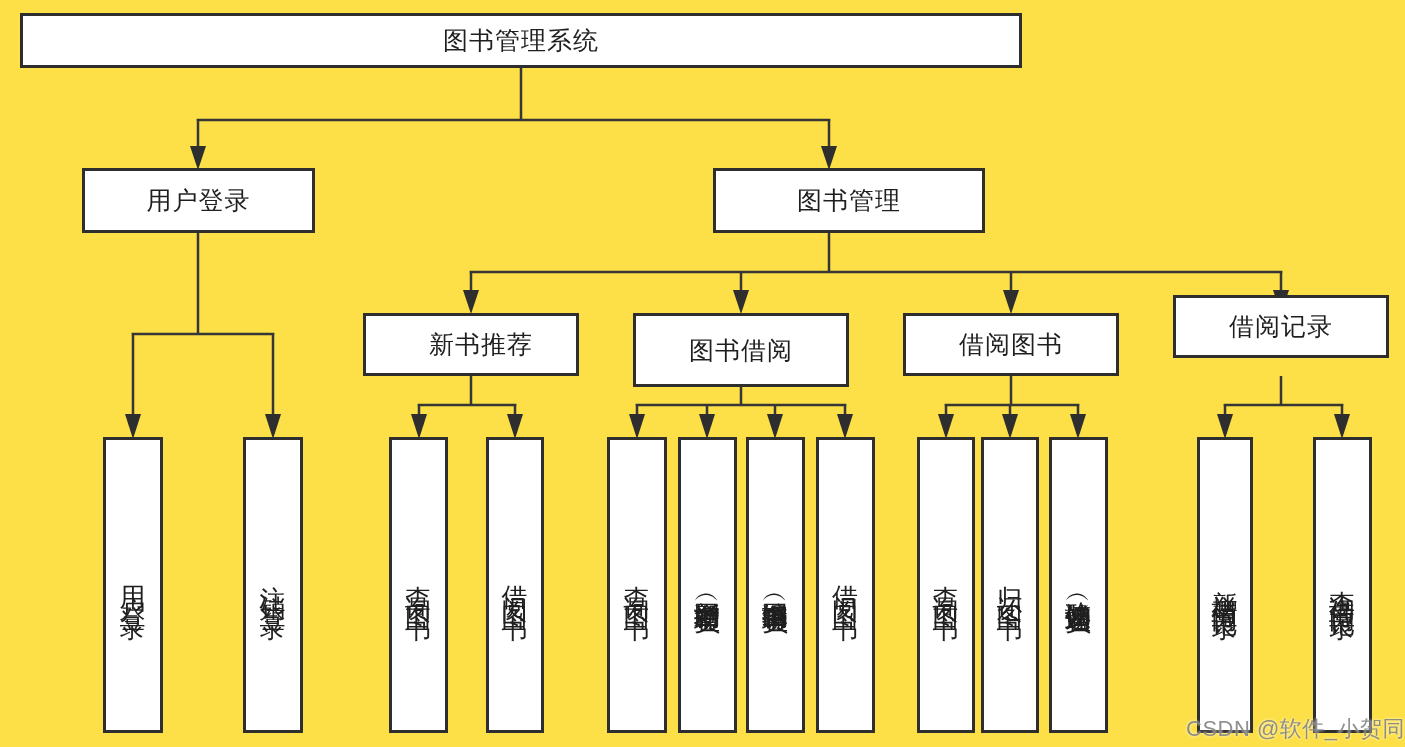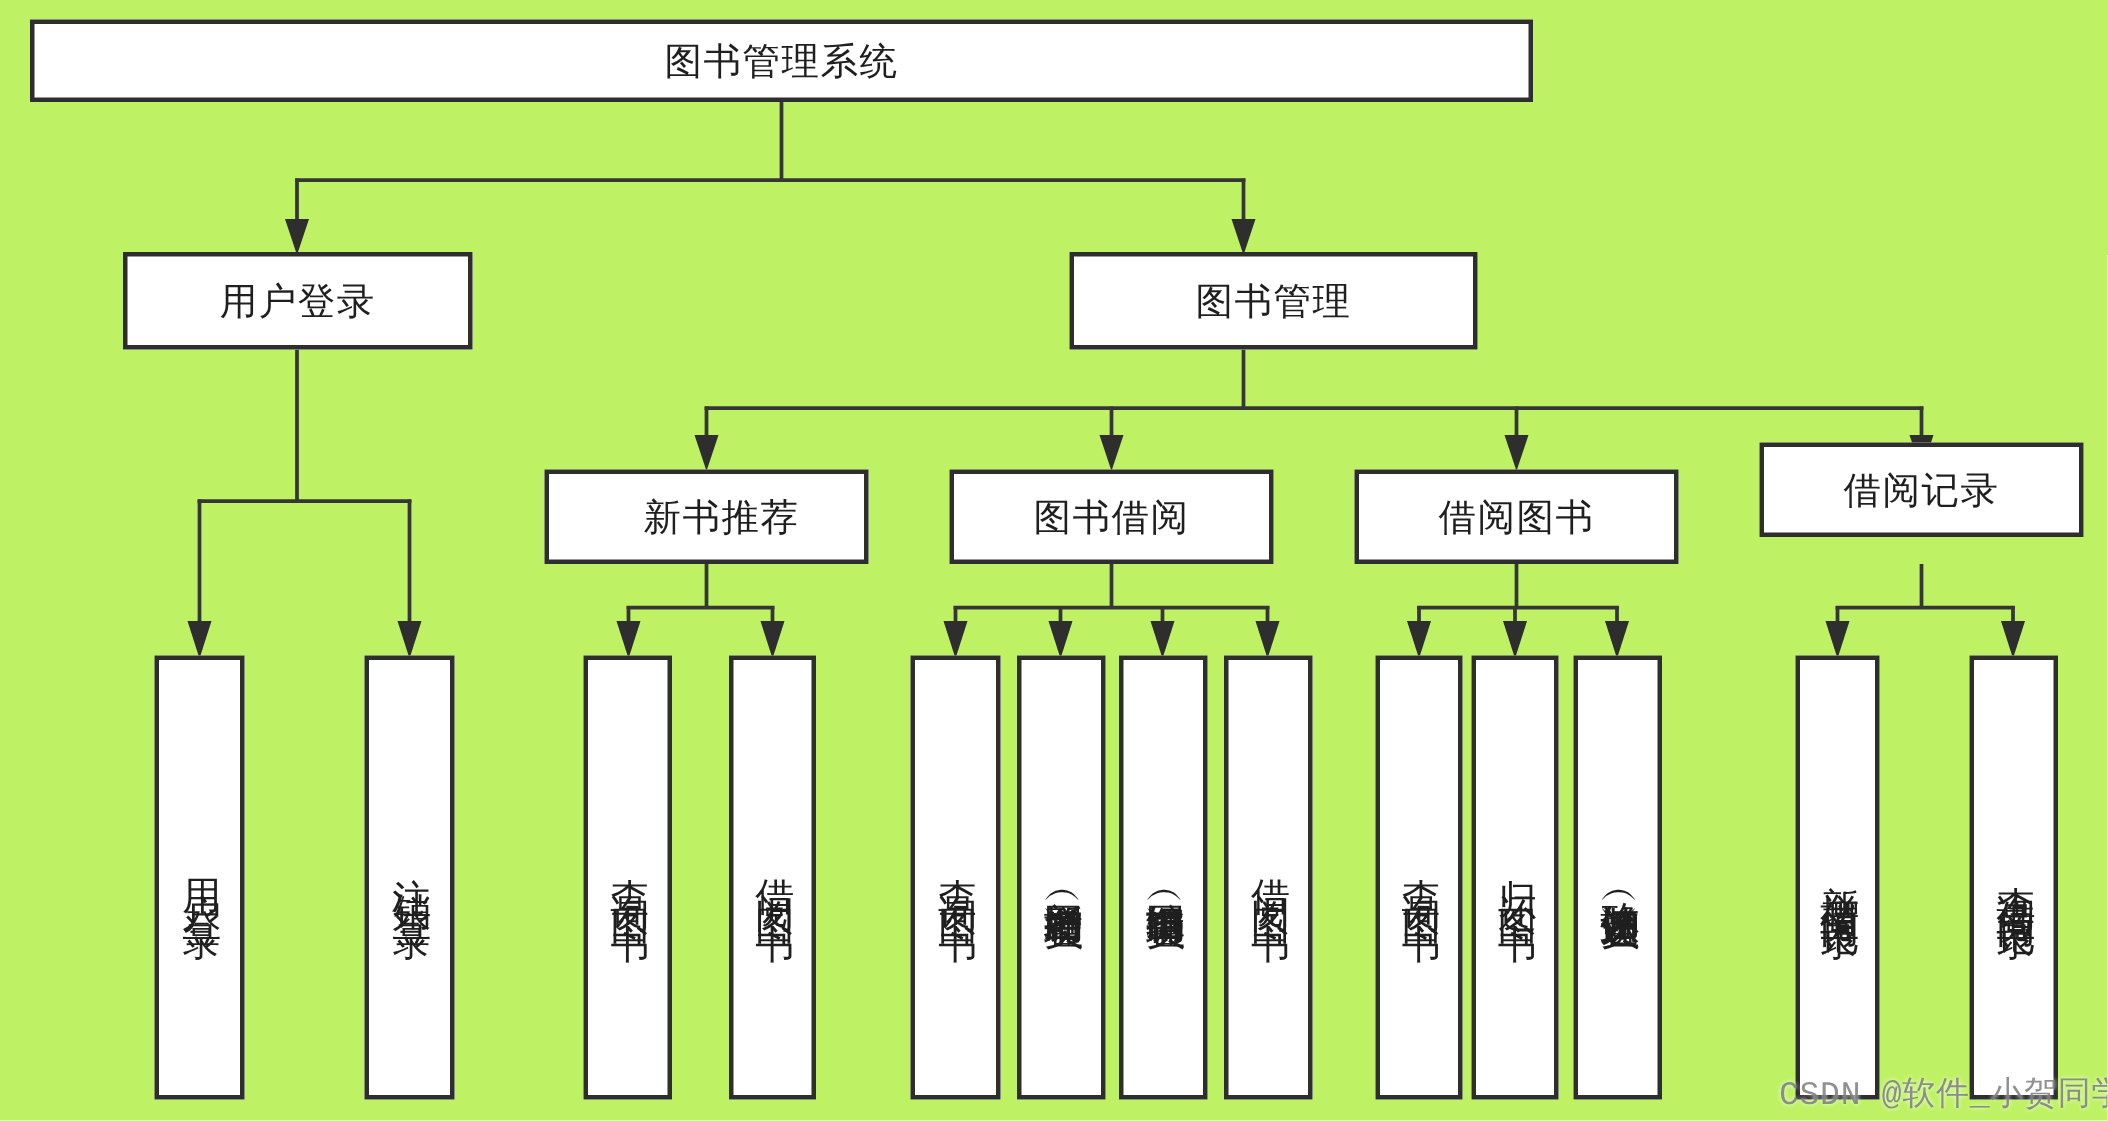--- a/index.html
+++ b/index.html
@@ -1,21 +1,21 @@
 <!DOCTYPE html>
 <html><head>
 <meta charset="utf-8">
 <style>
   html, body { margin: 0; padding: 0; background: #ffffff; }
   #stage {
     position: relative;
     width: 1405px;
     height: 747px;
-    background: #bef264;
-    font-family: Liberation Mono, monospace;
+    background: #fde047;
+    font-family: Liberation Sans, sans-serif;
     color: #1f1f1f;
     overflow: hidden;
   }
   #connector-layer {
     position: absolute;
     left: 0; top: 0;
     width: 1405px; height: 747px;
     z-index: 1;
   }
   .node {
@@ -135,21 +135,21 @@
   <div class="node hnode" style="left:82px; top:168px; width:233px; height:65px;">
     <span>用户登录</span>
   </div>
   <div class="node hnode" style="left:713px; top:168px; width:272px; height:65px;">
     <span>图书管理</span>
   </div>
 
   <div class="node hnode" style="left:363px; top:313px; width:216px; height:63px;padding-left:20px;">
     <span>新书推荐</span>
   </div>
-  <div class="node hnode" style="left:633px; top:313px; width:216px; height:63px;text-align:center;">
+  <div class="node hnode" style="left:633px; top:313px; width:216px; height:74px;text-align:center;">
     <span>图书借阅</span>
   </div>
   <div class="node hnode" style="left:903px; top:313px; width:216px; height:63px;">
     <span>借阅图书</span>
   </div>
   <div class="node hnode" style="left:1173px; top:295px; width:216px; height:63px;">
     <span>借阅记录</span>
   </div>
 
   <div class="node leaf gap-wide" style="left:103px; width:60px;">

